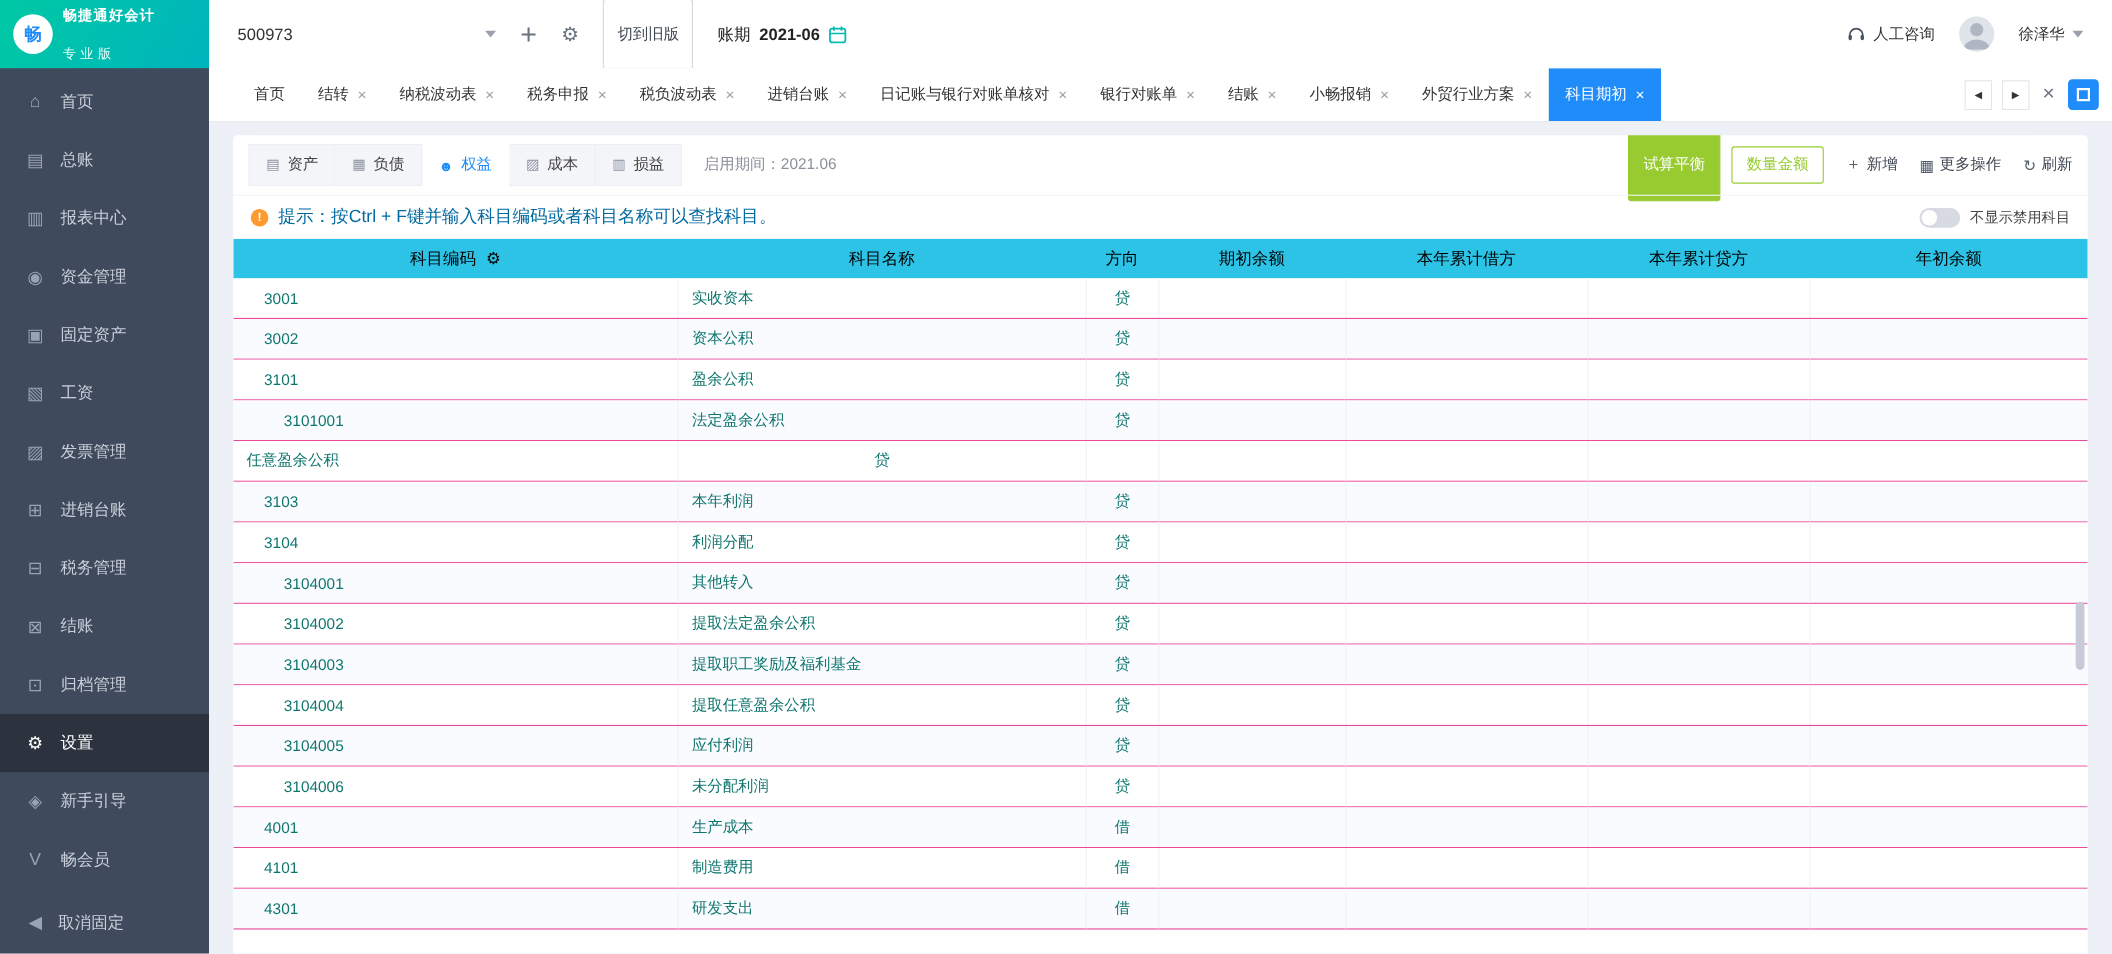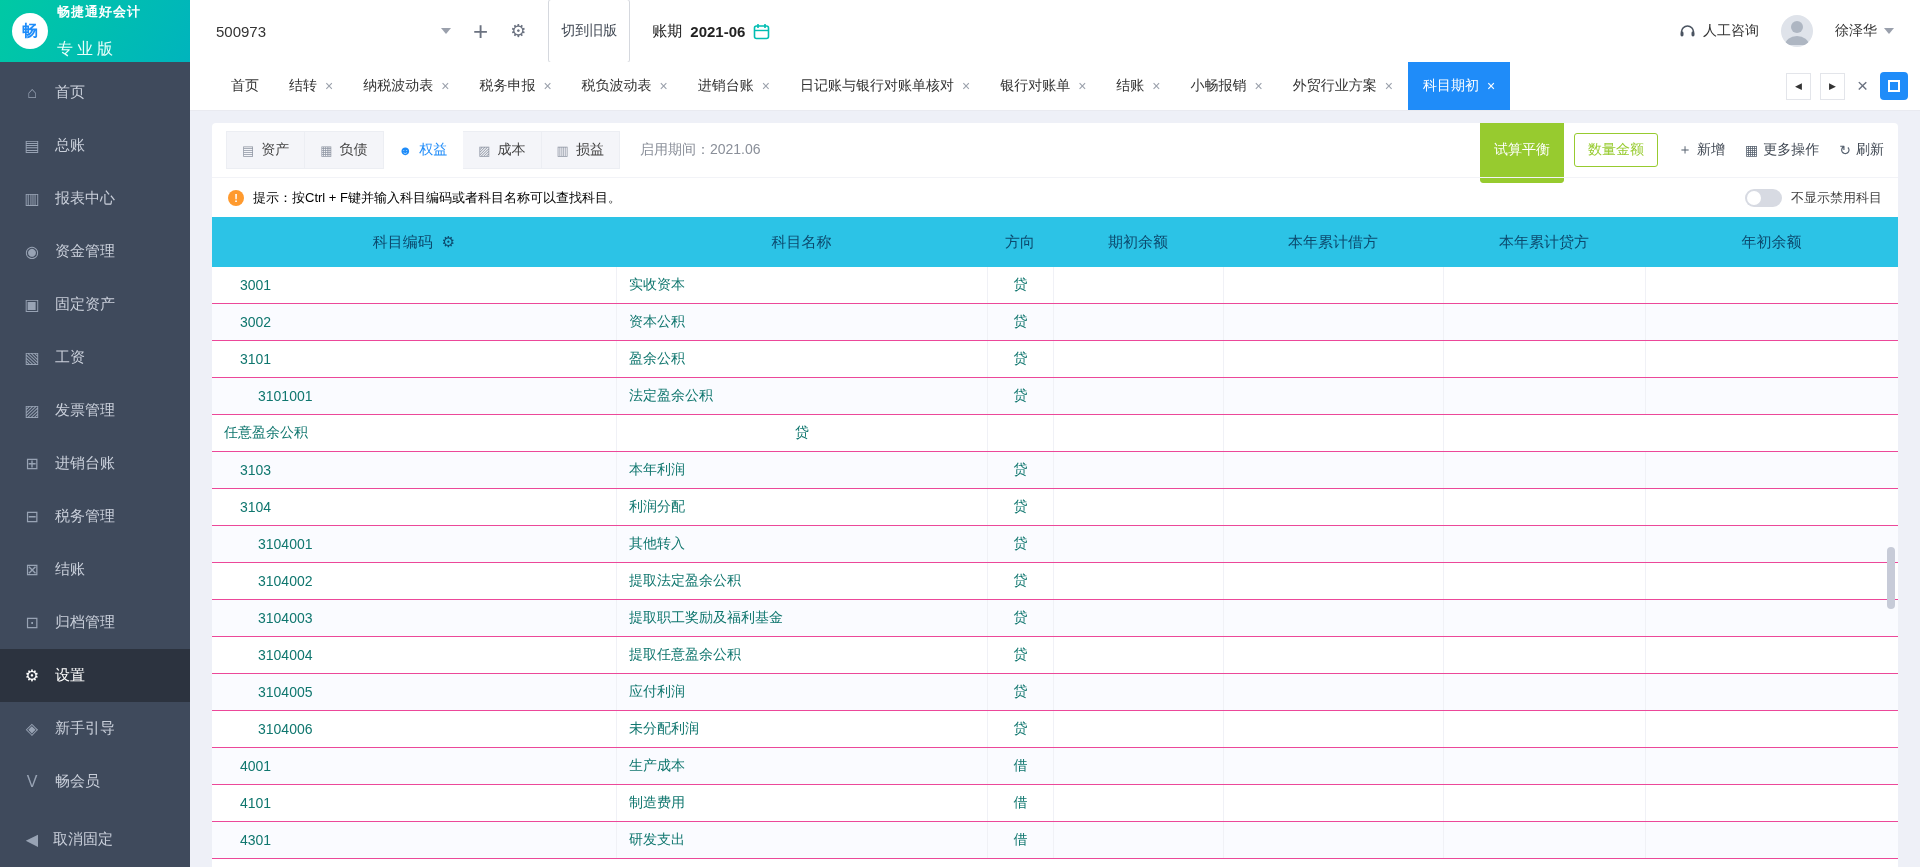--- a/index.html
+++ b/index.html
@@ -5,21 +5,21 @@
   *{margin:0;padding:0;box-sizing:border-box}
   html,body{width:1920px;height:867px;overflow:hidden;
     font-family:"Liberation Sans","DejaVu Sans",sans-serif;background:#eef0f7}
   .app{display:flex;width:1920px;height:867px}
 
   
   .sidebar{width:190px;min-width:190px;background:#3f4a5c;display:flex;flex-direction:column;color:#c9cfda}
   .logo{height:62px;background:linear-gradient(120deg,#00c9a4 0%,#00b4bd 100%);display:flex;align-items:center;gap:9px;padding:0 12px}
   .logo-circle{width:36px;height:36px;border-radius:50%;background:#fff;display:flex;align-items:center;justify-content:center;color:#1f8cf9;font-weight:bold;font-size:16px;flex:none}
   .logo-title{font-size:13px;font-weight:bold;letter-spacing:1px;color:#fff;white-space:nowrap}
-  .logo-sub{font-size:16px;color:#eafffb;letter-spacing:4px;margin-top:18px}
+  .logo-sub{font-size:12px;color:#eafffb;letter-spacing:4px;margin-top:18px}
   .nav{flex:1;padding-top:4px}
   .nav-item{height:53px;display:flex;align-items:center;gap:13px;padding-left:22px;font-size:15px;cursor:pointer}
   .nav-item.active{background:#2c333f;color:#fff}
   .nav-icon{width:20px;text-align:center;font-size:16px;color:#98a3b4;flex:none}
   .nav-item.active .nav-icon{color:#fff}
   .sidebar-footer{height:56px;display:flex;align-items:center;gap:11px;padding-left:22px;font-size:15px;cursor:pointer}
 
   
   .main{flex:1;display:flex;flex-direction:column;min-width:0}
 
@@ -62,30 +62,30 @@
   .enable-period{margin-left:20px;font-size:14px;color:#8a8f99;white-space:nowrap}
   .toolbar-spacer{flex:1}
   .btn-solid-green{background:#97cb2f;color:#fff;border:1px solid #97cb2f;border-radius:3px;padding:23px 13px;font-size:14px;cursor:pointer;white-space:nowrap}
   .btn-line-green{background:#fff;color:#97cb2f;border:1px solid #97cb2f;border-radius:3px;padding:7px 13px;font-size:14px;cursor:pointer;margin-left:10px;white-space:nowrap}
   .text-btn{display:flex;align-items:center;gap:5px;font-size:14px;color:#404853;cursor:pointer;margin-left:20px;white-space:nowrap}
   .text-btn .tb-icon{font-size:14px;color:#55606e}
 
   
   .hintbar{height:40px;display:flex;align-items:center;padding:0 16px;border-top:1px solid #f2f3f7;flex:none}
   .hint-icon{width:16px;height:16px;border-radius:50%;background:#ff9a2e;color:#fff;font-size:11px;font-weight:bold;display:flex;align-items:center;justify-content:center;margin-right:9px;flex:none}
-  .hint-text{font-size:13px;color:#000000}
+  .hint-text{font-size:16px;color:#0369a1}
   .hint-spacer{flex:1}
   .toggle{width:37px;height:18px;border-radius:9px;background:#d7dae2;position:relative;cursor:pointer;flex:none}
   .toggle-knob{position:absolute;left:2px;top:2px;width:14px;height:14px;border-radius:50%;background:#fff}
   .toggle-label{font-size:13px;color:#444;margin-left:9px;white-space:nowrap}
 
   
   .table-wrap{flex:1;position:relative;overflow:hidden;display:flex;flex-direction:column;min-height:0}
   .grid-cols{display:grid;grid-template-columns:404px 371px 66px 170px 220px 202px minmax(0,1fr)}
-  .thead{background:#2cc3e6;color:#0c4a6e;height:50px;align-items:center;font-size:15px;flex:none}
+  .thead{background:#2cc3e6;color:#000000;height:36px;align-items:center;font-size:15px;flex:none}
   .th{text-align:center}
   .th-code{display:flex;align-items:center;justify-content:center;gap:9px}
   .th-gear{font-size:15px;cursor:pointer}
   .tbody{flex:1;overflow:hidden}
   .trow{height:37px;align-items:stretch;font-size:14px;color:#0f766e;border-bottom:1px solid #ec4899;background:#fff;cursor:pointer}
   .trow:nth-child(even){background:#fafbff}
   .td{display:flex;align-items:center;border-left:1px solid #f0f1f6;overflow:hidden;white-space:nowrap}
   .td:first-child{border-left:none}
   .td-code.l1{padding-left:28px}
   .td-code.l2{padding-left:46px}

